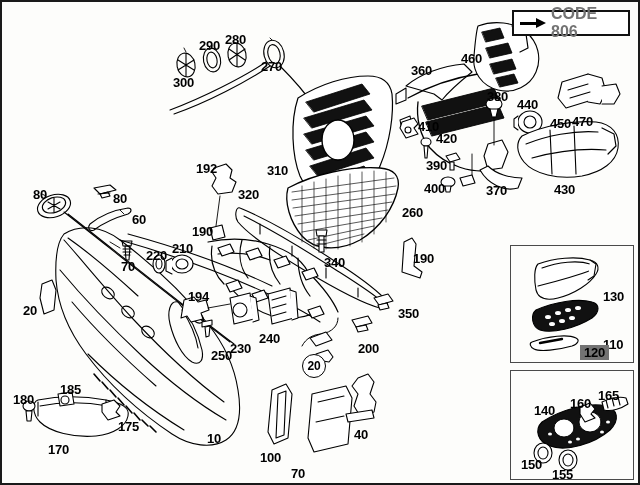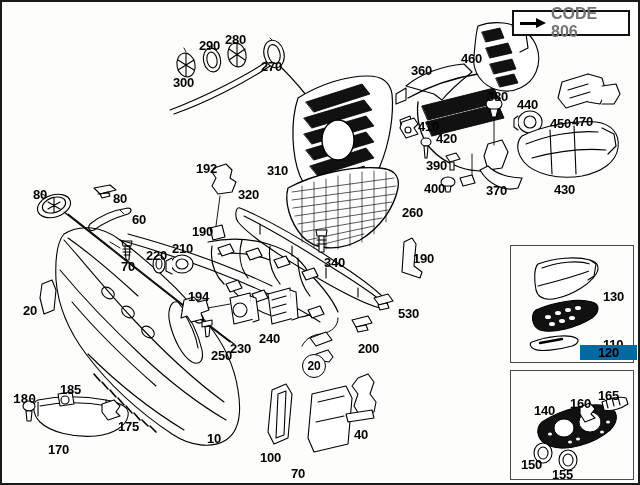--- a/index.html
+++ b/index.html
@@ -22,23 +22,23 @@
     position:absolute;
     font-family:"Liberation Sans", sans-serif;
     font-size:13px;
     font-weight:700;
     color:#000;
     white-space:nowrap;
     line-height:1;
     letter-spacing:-0.2px;
   }
   .lbl.hi{
-    background:#0369a1;
+    background:#737373;
     color:#000;
-    padding:1px 18px;
+    padding:1px 4px;
   }
   .lbl.circled{
     border:1.6px solid #000;
     border-radius:50%;
     width:22px;height:22px;
     display:flex;align-items:center;justify-content:center;
     font-size:12px;
     background:#fff;
   }
   
@@ -511,41 +511,41 @@
       <div class="lbl" style="left: 601px; top: 320px; margin-top: 16px;">110</div>
       <div class="lbl hi" style="left: 578px; top: 343px;">120</div>
       <div class="lbl" style="left: 601px; top: 288px;">130</div>
       <div class="lbl" style="left: 532px; top: 402px;">140</div>
       <div class="lbl" style="left: 519px; top: 456px;">150</div>
       <div class="lbl" style="left: 550px; top: 466px;">155</div>
       <div class="lbl" style="left: 568px; top: 395px;">160</div>
       <div class="lbl" style="left: 596px; top: 387px;">165</div>
       <div class="lbl" style="left: 46px; top: 441px;">170</div>
       <div class="lbl" style="left: 116px; top: 418px;">175</div>
-      <div class="lbl" style="left: 11px; top: 391px; font-family: Liberation Mono, monospace;">180</div>
+      <div class="lbl" style="left: 11px; top: 391px;">180</div>
       <div class="lbl" style="left: 58px; top: 381px;">185</div>
       <div class="lbl" style="left: 190px; top: 223px;">190</div>
       <div class="lbl" style="left: 194px; top: 160px;">192</div>
       <div class="lbl" style="left: 186px; top: 288px;">194</div>
       <div class="lbl" style="left: 356px; top: 340px;">200</div>
       <div class="lbl" style="left: 170px; top: 240px;">210</div>
       <div class="lbl" style="left: 144px; top: 247px;">220</div>
       <div class="lbl" style="left: 228px; top: 340px;">230</div>
       <div class="lbl" style="left: 257px; top: 330px;">240</div>
       <div class="lbl" style="left: 209px; top: 347px;">250</div>
       <div class="lbl" style="left: 400px; top: 204px;">260</div>
       <div class="lbl" style="left: 259px; top: 25px; margin-top: 33px;">270</div>
       <div class="lbl" style="left: 223px; top: 31px;">280</div>
       <div class="lbl" style="left: 197px; top: 37px;">290</div>
       <div class="lbl" style="left: 171px; top: 42px; margin-top: 32px;">300</div>
       <div class="lbl" style="left: 265px; top: 162px;">310</div>
       <div class="lbl" style="left: 236px; top: 186px;">320</div>
       <div class="lbl" style="left: 411px; top: 250px;">190</div>
       <div class="lbl" style="left: 322px; top: 254px;">340</div>
-      <div class="lbl" style="left: 396px; top: 305px;">530</div>
+      <div class="lbl" style="left: 396px; top: 305px;">350</div>
       <div class="lbl" style="left: 409px; top: 62px;">360</div>
       <div class="lbl" style="left: 484px; top: 182px;">370</div>
       <div class="lbl" style="left: 485px; top: 88px;">380</div>
       <div class="lbl" style="left: 424px; top: 157px;">390</div>
       <div class="lbl" style="left: 422px; top: 180px;">400</div>
       <div class="lbl" style="left: 416px; top: 118px;">410</div>
       <div class="lbl" style="left: 434px; top: 130px;">420</div>
       <div class="lbl" style="left: 552px; top: 181px;">430</div>
       <div class="lbl" style="left: 515px; top: 96px;">440</div>
       <div class="lbl" style="left: 548px; top: 115px;">450</div>

